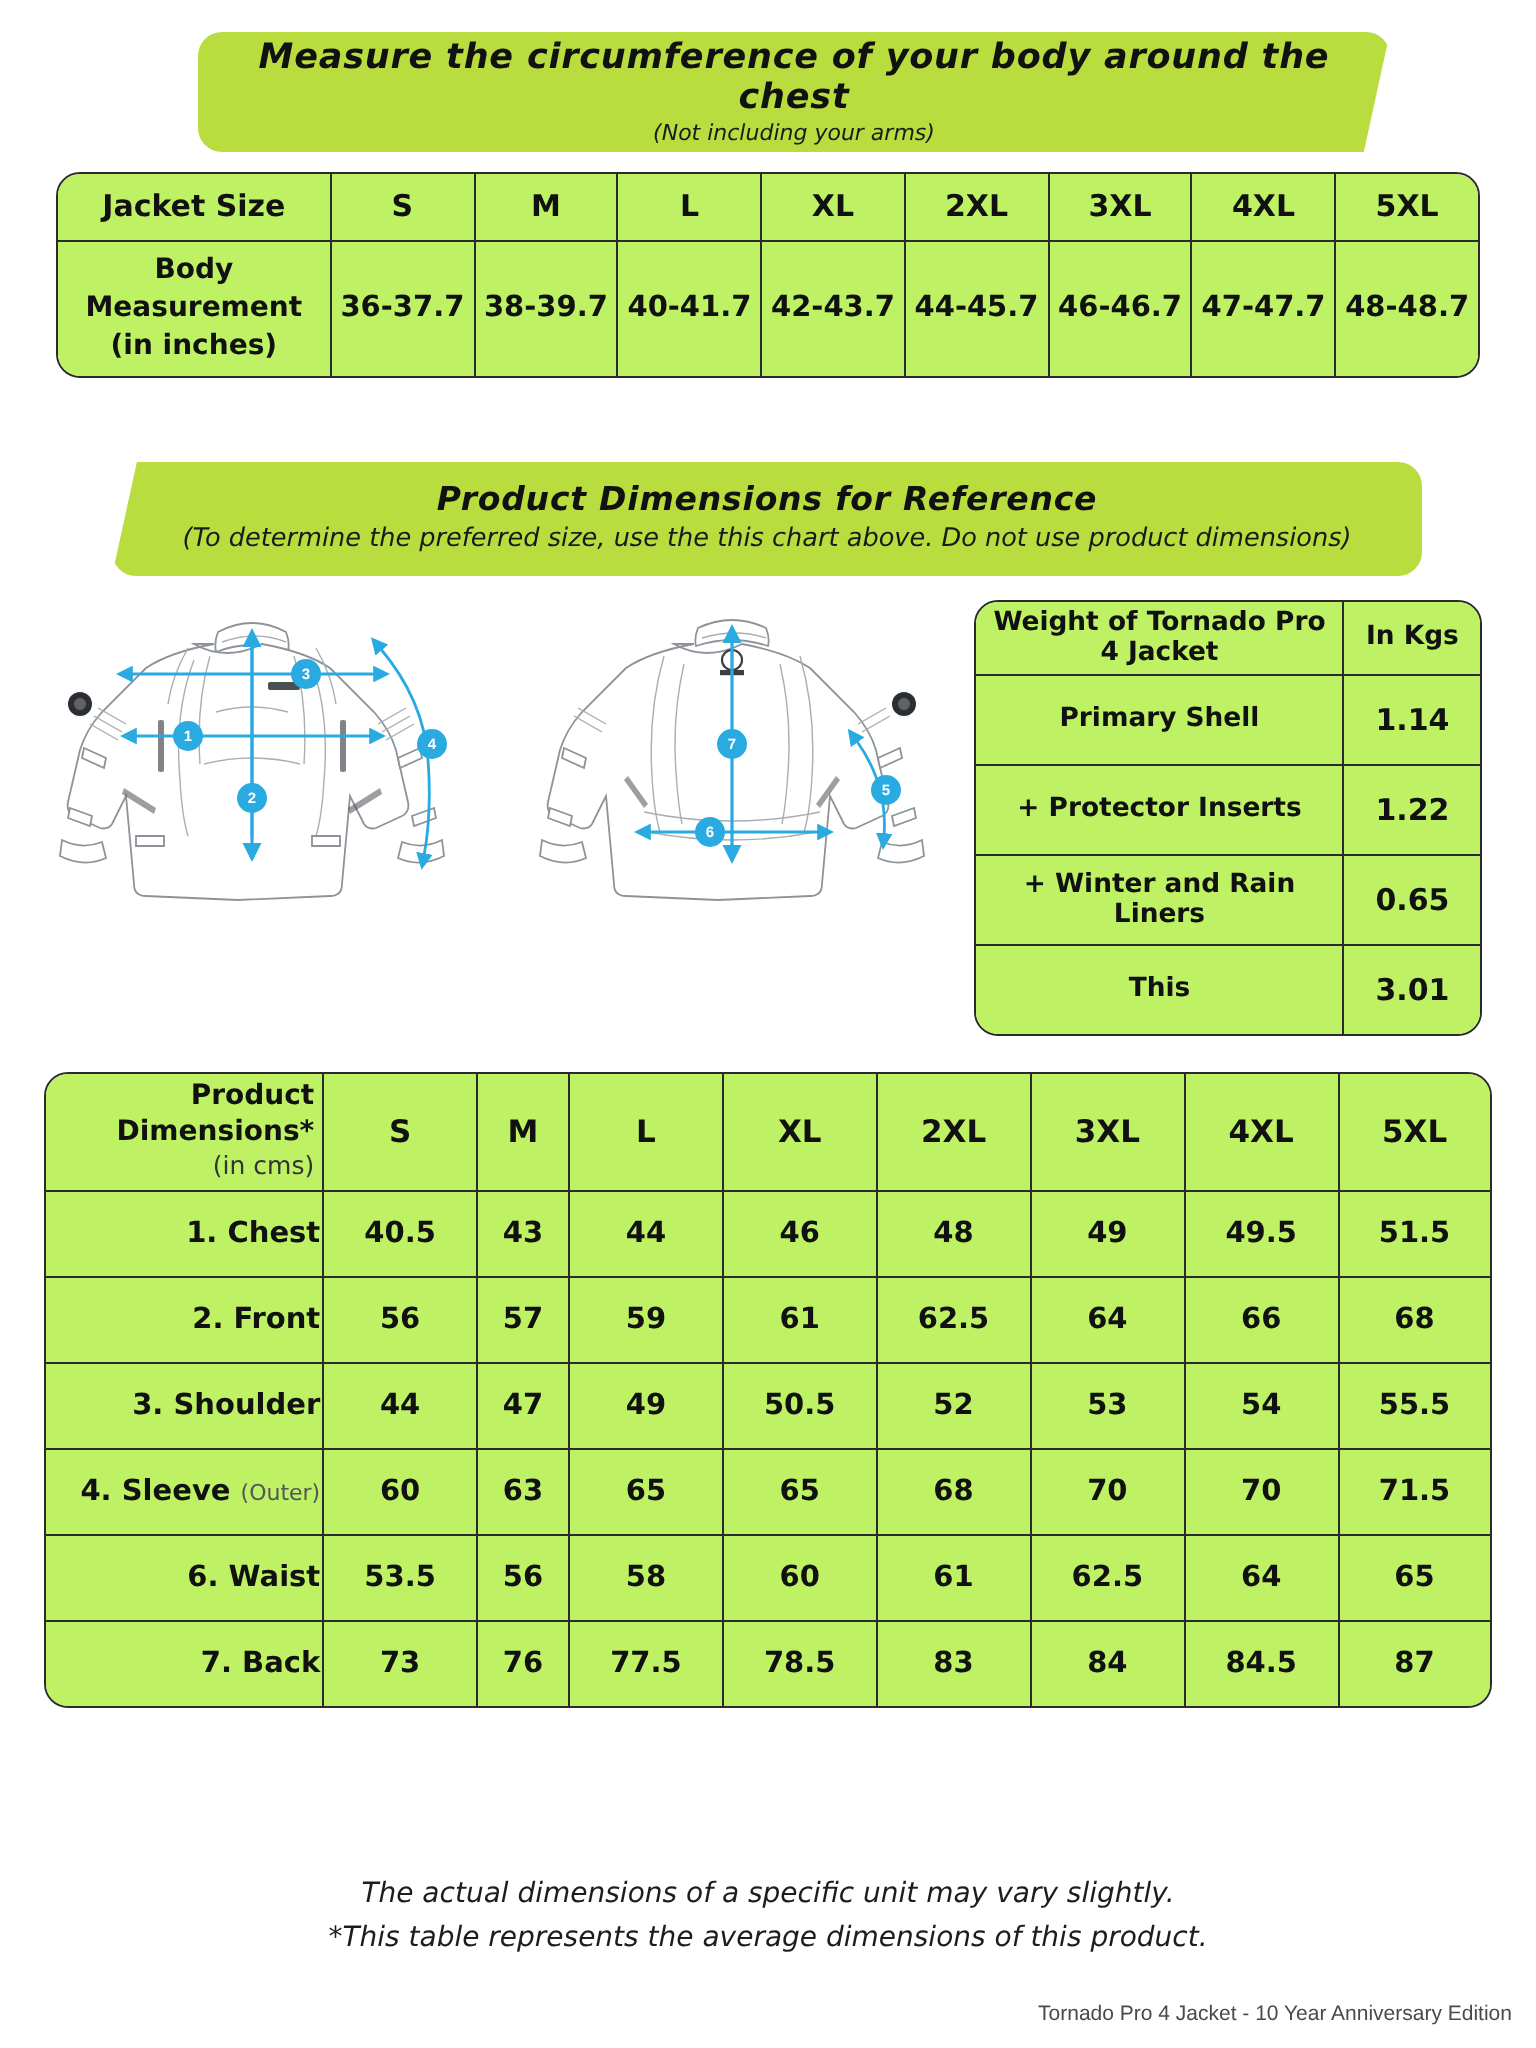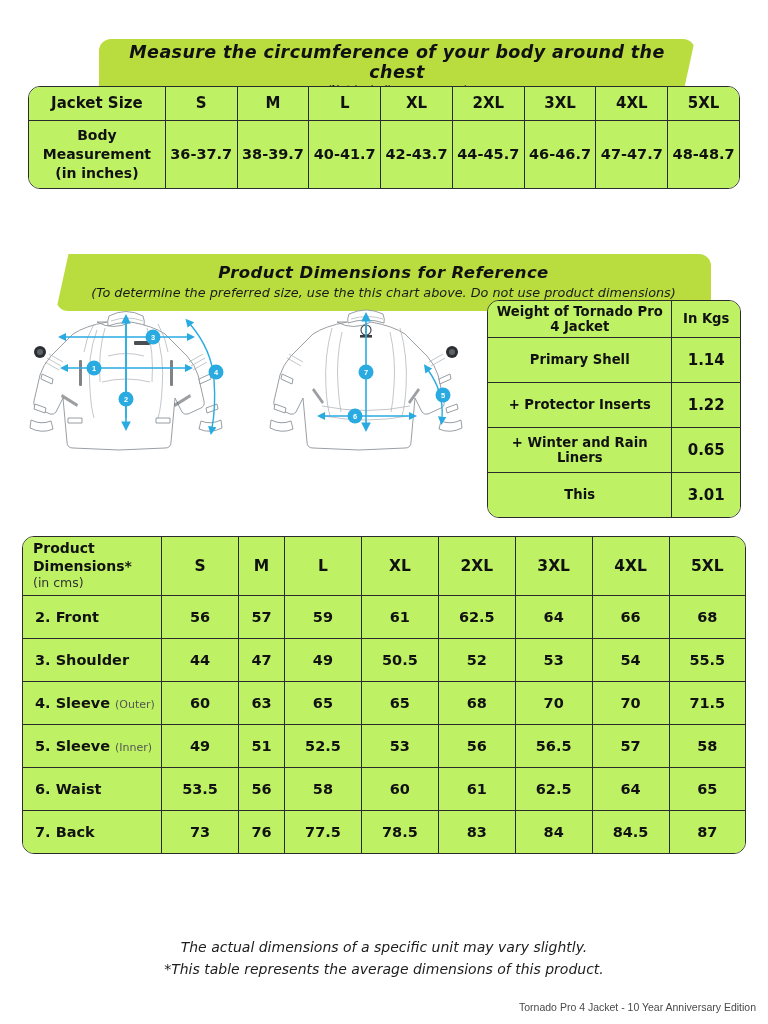--- a/index.html
+++ b/index.html
@@ -16,21 +16,20 @@
   }
 
   
   .banner {
     position: absolute;
     background: #b9dc3f;
     display: flex;
     flex-direction: column;
     align-items: center;
     justify-content: center;
-    margin-top: 23px;
   }
   .banner-1 {
     left: 99px; top: 16px; width: 596px; height: 60px;
     border-radius: 12px;
     clip-path: polygon(0 0, 100% 0, 97.8% 100%, 0 100%);
   }
   .banner-2 {
     left: 56px; top: 231px; width: 655px; height: 57px;
     border-radius: 12px;
     clip-path: polygon(1.9% 0, 100% 0, 100% 100%, 0 100%);
@@ -100,21 +99,21 @@
   #weight-table-wrap { left: 487px; top: 300px; width: 254px; }
   #weight-table td { font-size: 13.2px; height: 45px; }
   #weight-table td.wlabel { width: 73%; padding: 0 8px; }
   #weight-table td.wval { width: 27%; font-size: 15px; }
   #weight-table tr:first-child td { height: 36px; font-size: 13.2px; }
 
   
   #dim-table-wrap { left: 22px; top: 536px; width: 724px; }
   #dim-table td { font-size: 14.5px; height: 43px; }
   #dim-table td.dimlabel {
-    text-align: left; padding-left: 12px; font-size: 14.5px; width: 19.2%;
+    text-align: right; padding-left: 12px; font-size: 14.5px; width: 19.2%;
   }
   #dim-table tr.head td { height: 58px; font-size: 15.5px; }
   #dim-table tr.head td.dimlabel {
     line-height: 1.25; padding-left: 10px; padding-right: 4px;
   }
   .hdr-main { display: block; font-size: 14px; font-weight: bold; }
   .hdr-sub  { display: block; font-size: 12.5px; font-weight: normal; color: #333; }
   .sub-paren { font-size: 11px; font-weight: normal; color: #555; }
 
   
@@ -382,20 +381,31 @@
           <td>S</td>
           <td>M</td>
           <td>L</td>
           <td>XL</td>
           <td>2XL</td>
           <td>3XL</td>
           <td>4XL</td>
           <td>5XL</td>
         </tr>
         <tr>
+          <td class="dimlabel">1. Chest</td>
+          <td>40.5</td>
+          <td>43</td>
+          <td>44</td>
+          <td>46</td>
+          <td>48</td>
+          <td>49</td>
+          <td>49.5</td>
+          <td>51.5</td>
+        </tr>
+        <tr>
           <td class="dimlabel">2. Front</td>
           <td>56</td>
           <td>57</td>
           <td>59</td>
           <td>61</td>
           <td>62.5</td>
           <td>64</td>
           <td>66</td>
           <td>68</td>
         </tr>
@@ -415,31 +425,20 @@
           <td>60</td>
           <td>63</td>
           <td>65</td>
           <td>65</td>
           <td>68</td>
           <td>70</td>
           <td>70</td>
           <td>71.5</td>
         </tr>
         <tr>
-          <td class="dimlabel">5. Sleeve <span class="sub-paren">(Inner)</span></td>
-          <td>49</td>
-          <td>51</td>
-          <td>52.5</td>
-          <td>53</td>
-          <td>56</td>
-          <td>56.5</td>
-          <td>57</td>
-          <td>58</td>
-        </tr>
-        <tr>
           <td class="dimlabel">6. Waist</td>
           <td>53.5</td>
           <td>56</td>
           <td>58</td>
           <td>60</td>
           <td>61</td>
           <td>62.5</td>
           <td>64</td>
           <td>65</td>
         </tr>

